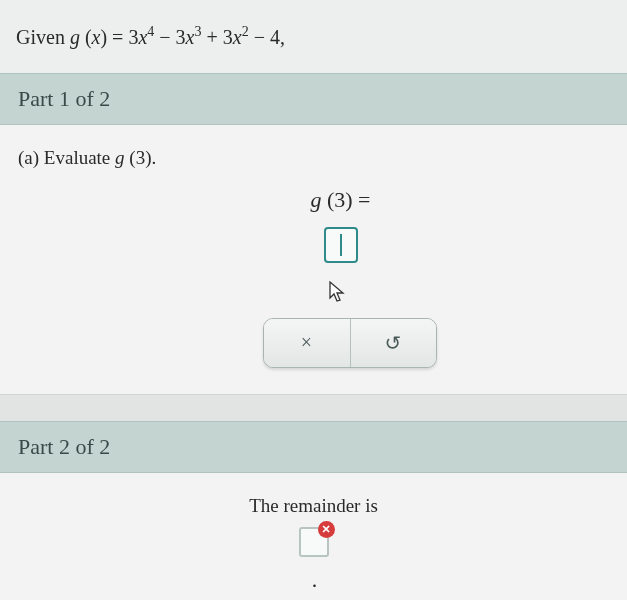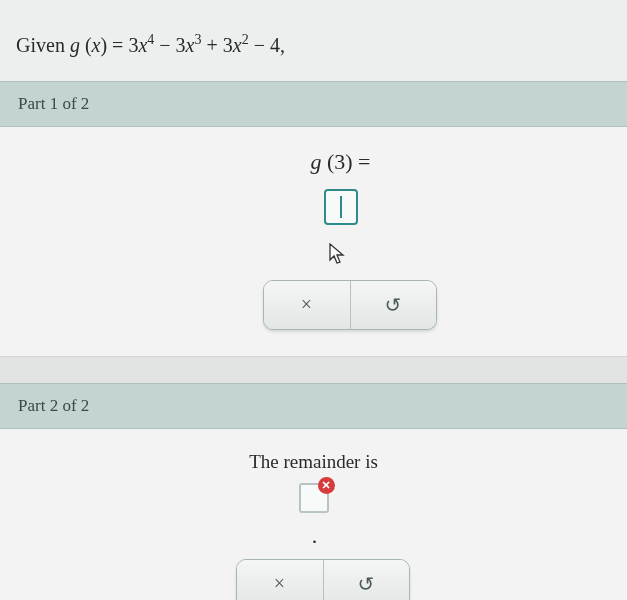--- a/index.html
+++ b/index.html
@@ -11,29 +11,29 @@
     color: #2a2a2a;
     overflow: hidden;
   }
   .page {
     background: #edefee;
     width: 627px;
     min-height: 600px;
     position: relative;
   }
   .given {
-    padding: 32px 16px 24px 16px;
+    padding: 24px 16px 24px 16px;
     font-size: 20px;
   }
   .math-i { font-style: italic; font-family: 'Times New Roman', serif; }
   sup { font-size: 0.7em; vertical-align: super; }
   .part-header {
     background: #c3d4d1;
     padding: 12px 18px;
-    font-size: 17px;
+    font-size: 22px;
     color: #3a4a48;
     border-top: 1px solid #b0c2bf;
     border-bottom: 1px solid #b0c2bf;
   }
   .part-body {
     background: #f2f3f2;
     padding: 22px 18px 26px 18px;
     border-bottom: 1px solid #d0d4d2;
   }
   .prompt { font-size: 19px; margin-bottom: 18px; }
@@ -138,20 +138,25 @@
 
   <div class="given">
     <span>Given </span>
     <span class="math-i">g</span>
     (<span class="math-i">x</span>) =
     <span id="poly">3<span class="math-i">x</span><sup>4</sup> − 3<span class="math-i">x</span><sup>3</sup> + 3<span class="math-i">x</span><sup>2</sup> − 4,</span>
   </div>
 
   <div class="part-header">Part 1 of 2</div>
   <div class="part-body">
+    <div class="prompt">
+      <span>(a) Evaluate </span>
+      <span class="math-i">g</span>
+      (<span>3</span>).
+    </div>
     <div class="answer-row">
       <span>
         <span class="math-i">g</span>
         (<span>3</span>)<span> = </span>
       </span>
       <span class="answer-box">
         <span class="caret"></span>
       </span>
       <span class="cursor-icon">
         <svg width="18" height="22" viewBox="0 0 18 22">

